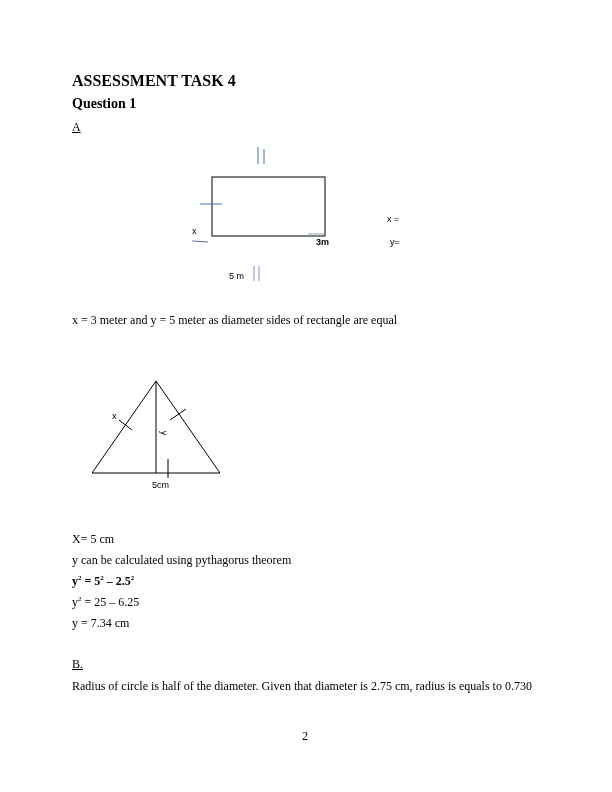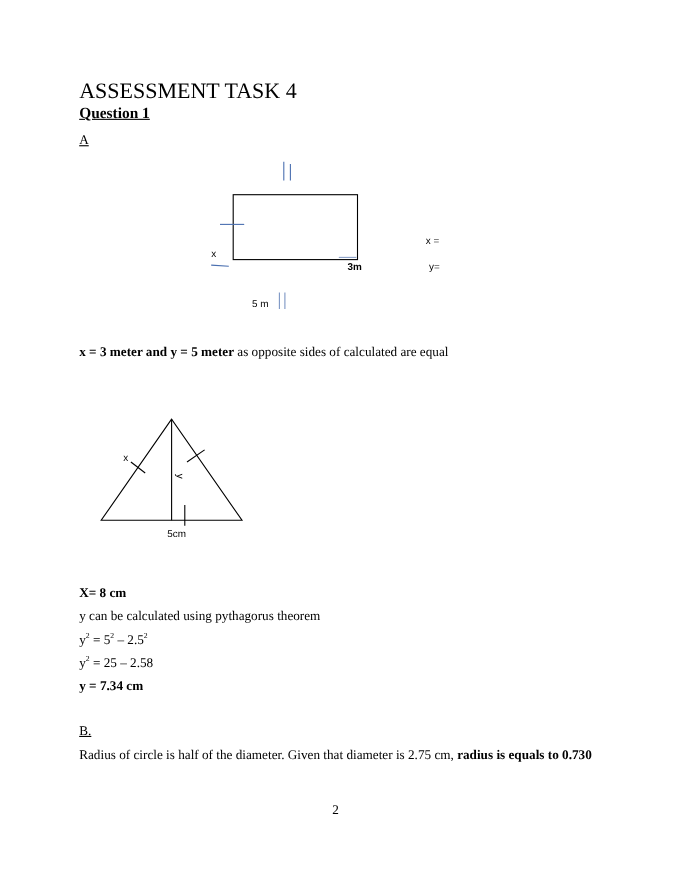--- a/index.html
+++ b/index.html
@@ -1,23 +1,23 @@
 <!DOCTYPE html>
 <html><head>
 <meta charset="utf-8">
 <style>
   html, body { margin: 0; padding: 0; background: #ffffff; }
   body { width: 612px; height: 792px; position: relative; overflow: hidden;
          font-family: "Liberation Serif", serif; color: #000; }
   .abs { position: absolute; white-space: nowrap; }
-  .heading { font-weight: normal; font-size: 20px; }
-  .sub { font-weight: bold; font-size: 14px; text-decoration: underline; }
+  .heading { font-weight: bold; font-size: 16px; }
+  .sub { font-weight: bold; font-size: 14px; }
   .para { font-size: 12px; }
   .u { text-decoration: underline; }
-  b { font-weight: bold; }
+  b { font-weight: normal; }
   sup { font-size: 7px; vertical-align: 5px; line-height: 0; }
   .fig-label { font-family: "Liberation Sans", sans-serif; font-size: 9px; }
   svg { position: absolute; left: 0; top: 0; }
 </style>
 </head>
 <body>
 
 <div class="abs heading" style="left:72px; top:72px;">ASSESSMENT TASK 4</div>
 <div class="abs sub" style="left:72px; top:96px;">Question 1</div>
 <div class="abs para u" style="left:72px; top:120px;">A </div>
@@ -33,37 +33,37 @@
     <line x1="254" y1="266" x2="254" y2="281" stroke="#7c96c4" stroke-width="1"></line>
     <line x1="259" y1="266" x2="259" y2="281" stroke="#7c96c4" stroke-width="1"></line>
   </svg>
   <div class="abs fig-label" style="left:192px; top:226px;">x</div>
   <div class="abs fig-label" style="left:316px; top:237px;font-weight:bold;">3m</div>
   <div class="abs fig-label" style="left:229px; top:271px;">5 m</div>
   <div class="abs fig-label" style="left:387px; top:214px;">x =</div>
   <div class="abs fig-label" style="left:390px; top:237px;">y=</div>
 </div>
 
-<div class="abs para" style="left:72px; top:313px;"><b>x = 3 meter and y = 5 meter</b><span> as opposite sides of calculated are equal</span></div>
+<div class="abs para" style="left:72px; top:313px;"><b>x = 3 meter and y = 5 meter</b><span> as diameter sides of rectangle are equal</span></div>
 
 <div>
   <svg width="612" height="792">
     <polygon points="156,381 92,473 220,473" fill="none" stroke="#000" stroke-width="1"></polygon>
     <line x1="156" y1="381" x2="156" y2="473" stroke="#000" stroke-width="1"></line>
     <line x1="119" y1="420" x2="132" y2="430" stroke="#000" stroke-width="1"></line>
     <line x1="170" y1="420" x2="186" y2="409" stroke="#000" stroke-width="1"></line>
     <line x1="168" y1="459" x2="168" y2="478" stroke="#000" stroke-width="1"></line>
   </svg>
   <div class="abs fig-label" style="left:112px; top:411px;">x</div>
   <div class="abs fig-label" style="left:162px; top:428px; transform: rotate(90deg);">y</div>
   <div class="abs fig-label" style="left:152px; top:480px;">5cm</div>
 </div>
 
-<div class="abs para" style="left:72px; top:532px;"><b>X= 8 cm</b></div>
+<div class="abs para" style="left:72px; top:532px;"><b>X= 5 cm</b></div>
 <div class="abs para" style="left:72px; top:553px;text-align:center;">y can be calculated using pythagorus theorem</div>
-<div class="abs para" style="left:72px; top:574px;"><span>y</span><sup>2</sup><span> = 5</span><sup>2</sup><span> – 2.5</span><sup>2</sup></div>
-<div class="abs para" style="left:72px; top:595px;"><span>y</span><sup>2</sup><span> = 25 – 2.58</span></div>
+<div class="abs para" style="left:72px; top:574px;font-weight:bold;"><span>y</span><sup>2</sup><span> = 5</span><sup>2</sup><span> – 2.5</span><sup>2</sup></div>
+<div class="abs para" style="left:72px; top:595px;"><span>y</span><sup>2</sup><span> = 25 – 6.25</span></div>
 <div class="abs para" style="left:72px; top:616px;"><b>y = 7.34 cm</b></div>
 
 <div class="abs para u" style="left:72px; top:657px;">B.</div>
 <div class="abs para" style="left:72px; top:679px;"><span>Radius of circle is half of the diameter. Given that diameter is 2.75 cm, </span><b>radius is equals to 0.730</b></div>
 
 <div class="abs para" style="left:302px; top:729px;">2</div>
 
 </body></html>

